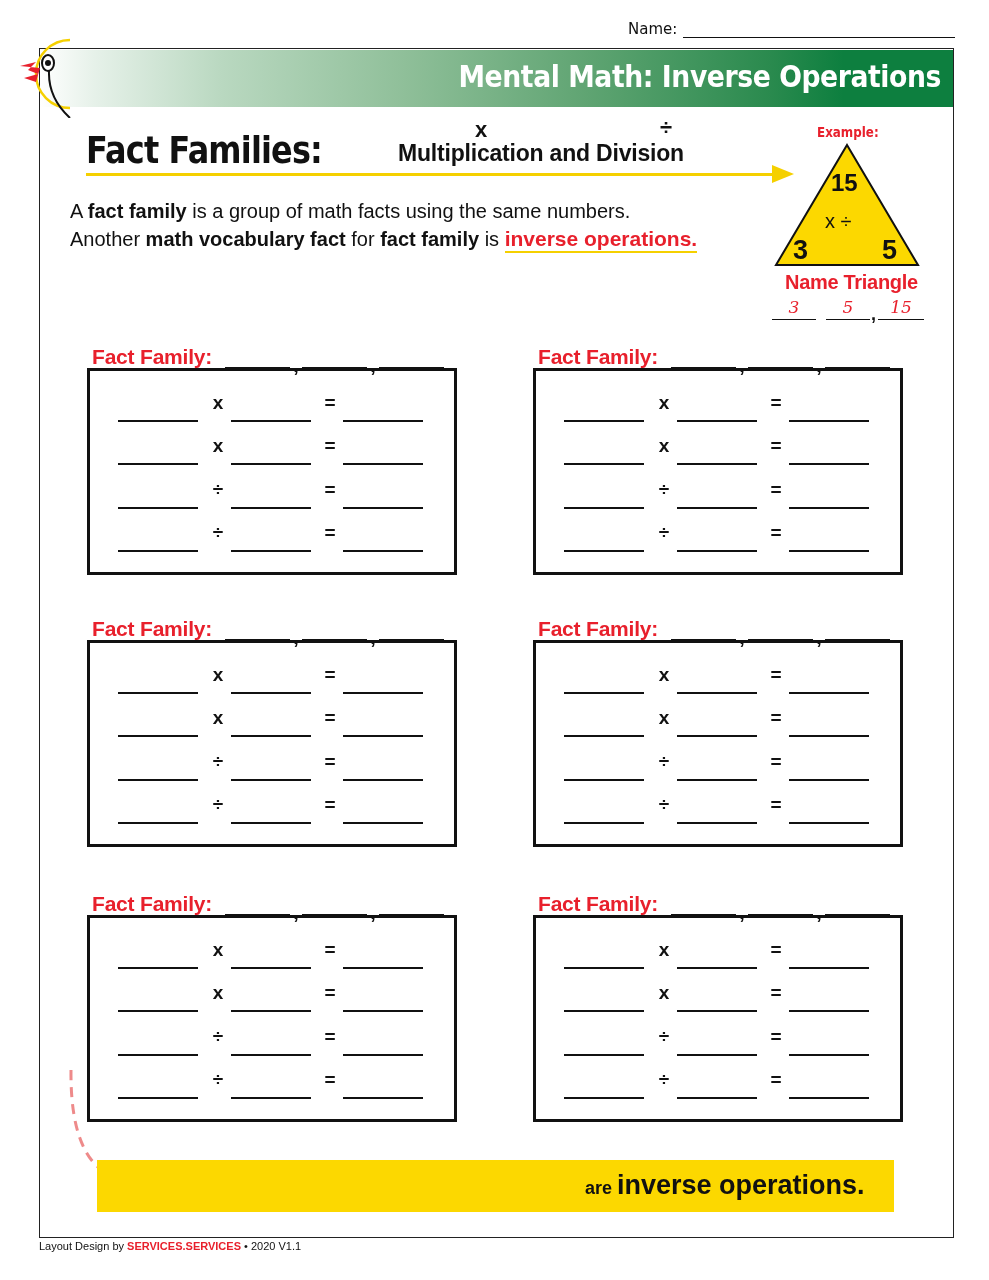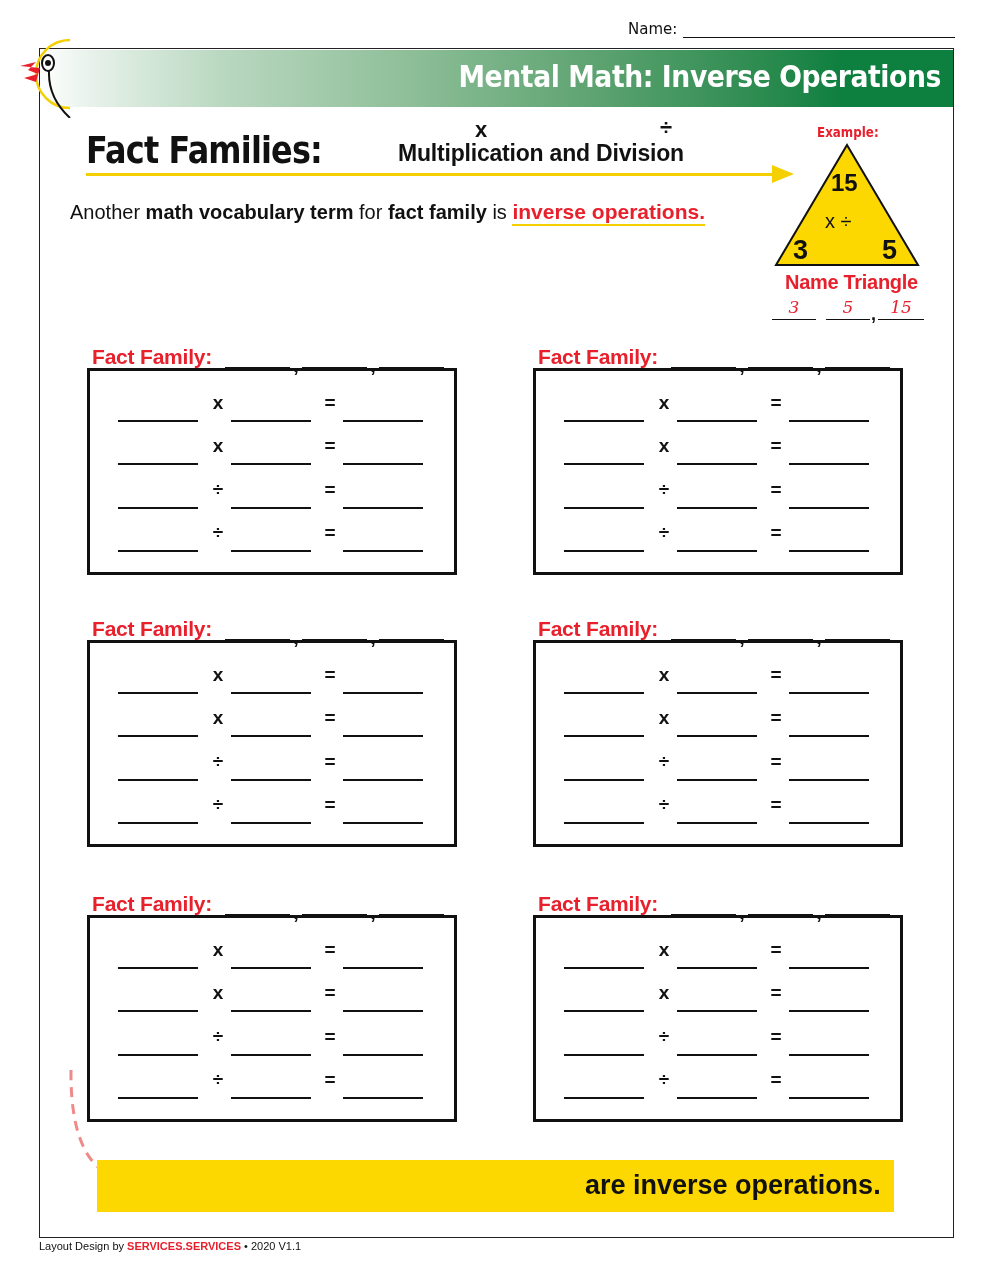--- a/index.html
+++ b/index.html
@@ -59,21 +59,21 @@
   .eq-op { position: absolute; top: -4px; font-size: 19px; font-weight: bold; width: 20px; text-align: center; }
 
   .dash-arrow { position: absolute; left: 62px; top: 1068px; width: 70px; height: 120px; }
 
   .banner { position: absolute; left: 97px; top: 1160px; width: 797px; height: 52px; background: #fcd800; }
   .banner-inner { position: absolute; left: 24px; top: 8px; width: 456px; height: 37px; background: #fff; }
   .ban-blank1 { position: absolute; left: 12px; top: 10px; width: 208px; height: 24px; border-bottom: 1.5px solid #333; }
   .ban-and { position: absolute; left: 230px; top: 6px; font-size: 24px; font-weight: bold; }
   .ban-blank2 { position: absolute; left: 292px; top: 10px; width: 160px; height: 24px; border-bottom: 1.5px solid #333; }
   .ban-text { position: absolute; left: 488px; top: 10px; white-space: nowrap; }
-  .ban-are { font-size: 27px; font-weight: bold; }
+  .ban-are { font-size: 18px; font-weight: bold; }
   .ban-inv { font-size: 27px; font-weight: bold; }
 
   .footer { position: absolute; left: 39px; top: 1240px; font-size: 11px; color: #111; }
   .footer .brand { color: #e8202c; font-weight: bold; }
 </style>
 </head>
 <body>
 
 <div class="name-row">
   <span class="name-label">Name:</span>
@@ -97,21 +97,22 @@
 <div class="ff-title">Fact Families:</div>
 <div class="ops-symbols">
   <span class="sx">x</span>
   <span class="sd">÷</span>
 </div>
 <div class="subtitle">Multiplication and Division</div>
 <div class="arrow-line"></div>
 <div class="arrow-head"></div>
 
 <div class="intro">
-  <div><span>Another </span><b>math vocabulary term</b><span> for </span><b>fact family</b><span> is </span><span class="red">inverse operations.</span></div>
+  <div><span>A </span><b>fact family</b><span> is a group of math facts using the same numbers.</span></div>
+  <div><span>Another </span><b>math vocabulary fact</b><span> for </span><b>fact family</b><span> is </span><span class="red">inverse operations.</span></div>
 </div>
 <div class="intro2">
 </div>
 
 <div class="example-label">Example:</div>
 <svg class="triangle" viewBox="0 0 148 126">
   <polygon points="74,3 145,123 3,123" fill="#fcd800" stroke="#111" stroke-width="2"></polygon>
 </svg>
 <div class="tri-top">15</div>
 <div class="tri-ops">x  ÷</div>

